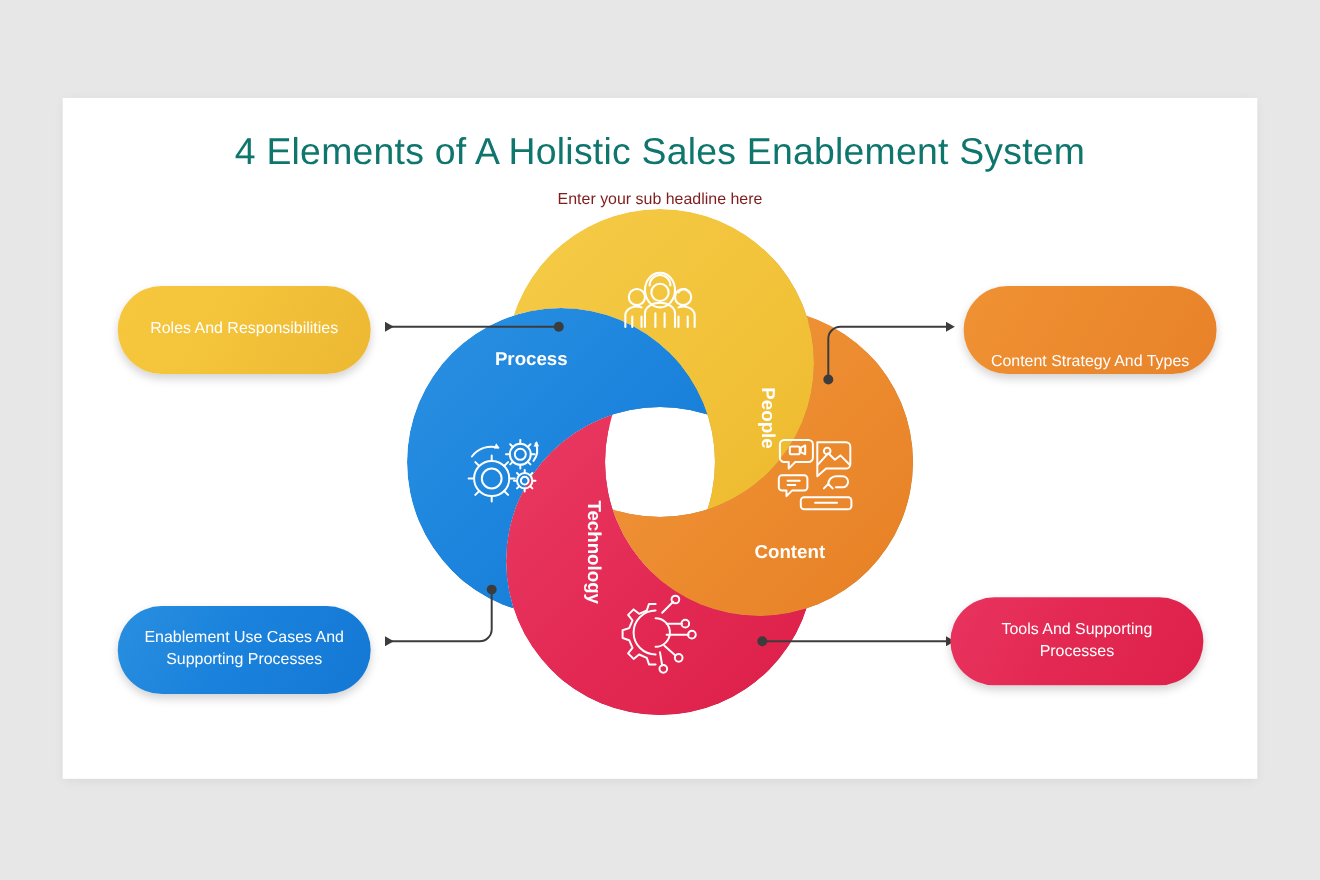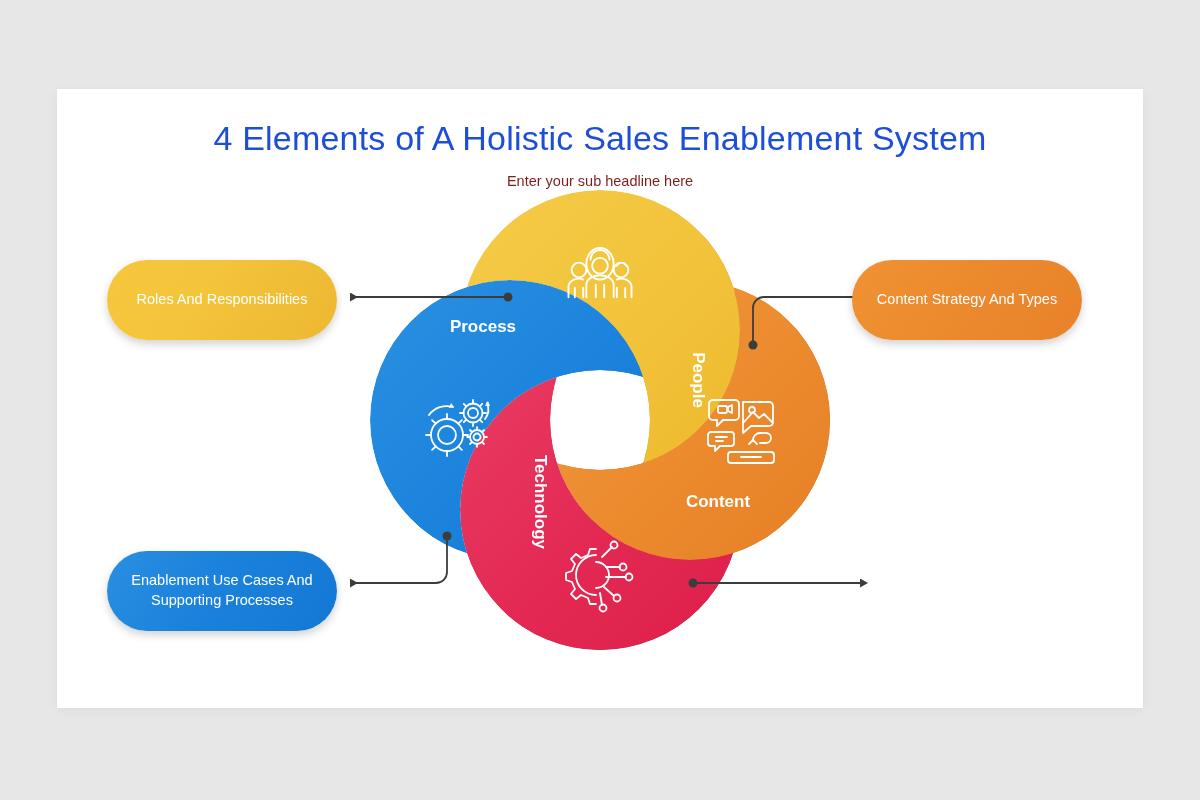--- a/index.html
+++ b/index.html
@@ -31,21 +31,21 @@
 
   
   #title {
     position: absolute;
     left: 0;
     top: 30px;
     width: 1086px;
     text-align: center;
     font-size: 34px;
     font-weight: 400;
-    color: #1d4ed8;
+    color: #0f766e;
     letter-spacing: 0.2px;
     white-space: nowrap;
   }
   #subtitle {
     position: absolute;
     left: 0;
     top: 84px;
     width: 1086px;
     text-align: center;
     font-size: 14.5px;
@@ -65,21 +65,21 @@
     text-align: center;
     color: #ffffff;
     font-size: 14.5px;
     font-weight: 400;
     line-height: 1.35;
     padding: 0 22px;
     box-sizing: border-box;
     box-shadow: 0 4px 9px rgba(0,0,0,0.18);
   }
   #pill-tl { left: 107px; top: 260px; background: linear-gradient(120deg,#f6c63c 0%, #f4c43a 40%, #edb833 100%); }
-  #pill-tr { left: 852px; top: 260px; background: linear-gradient(120deg,#ef9234 0%, #ec8a2e 45%, #e8822a 100%); }
+  #pill-tr { left: 876px; top: 260px; background: linear-gradient(120deg,#ef9234 0%, #ec8a2e 45%, #e8822a 100%); align-items: flex-end; }
   #pill-bl { left: 107px; top: 551px; background: linear-gradient(120deg,#2a8fe0 0%, #1a82dc 45%, #1478d4 100%); }
   #pill-br { left: 864px; top: 543px; background: linear-gradient(120deg,#e8345f 0%, #e32953 45%, #dd2049 100%); }
 
   
   #diagram {
     position: absolute;
     left: 320px;
     top: 150px;
     width: 560px;
     height: 520px;
@@ -322,14 +322,17 @@
 
   <div class="pill" id="pill-tl">
     <span>Roles And Responsibilities</span>
   </div>
   <div class="pill" id="pill-tr">
     <span>Content Strategy And Types</span>
   </div>
   <div class="pill" id="pill-bl">
     <span>Enablement Use Cases And Supporting Processes</span>
   </div>
+  <div class="pill" id="pill-br">
+    <span>Tools And Supporting Processes</span>
+  </div>
 
 </div>
 
 </body></html>

